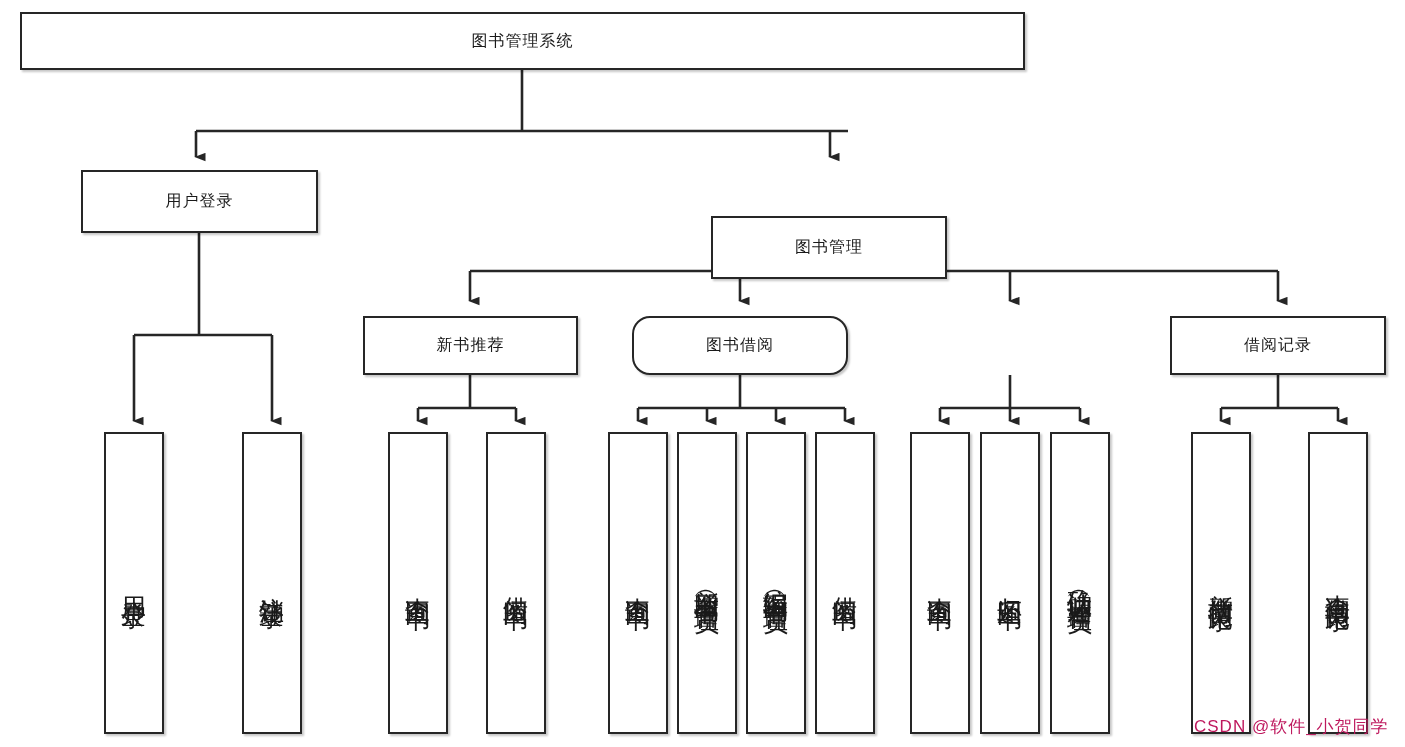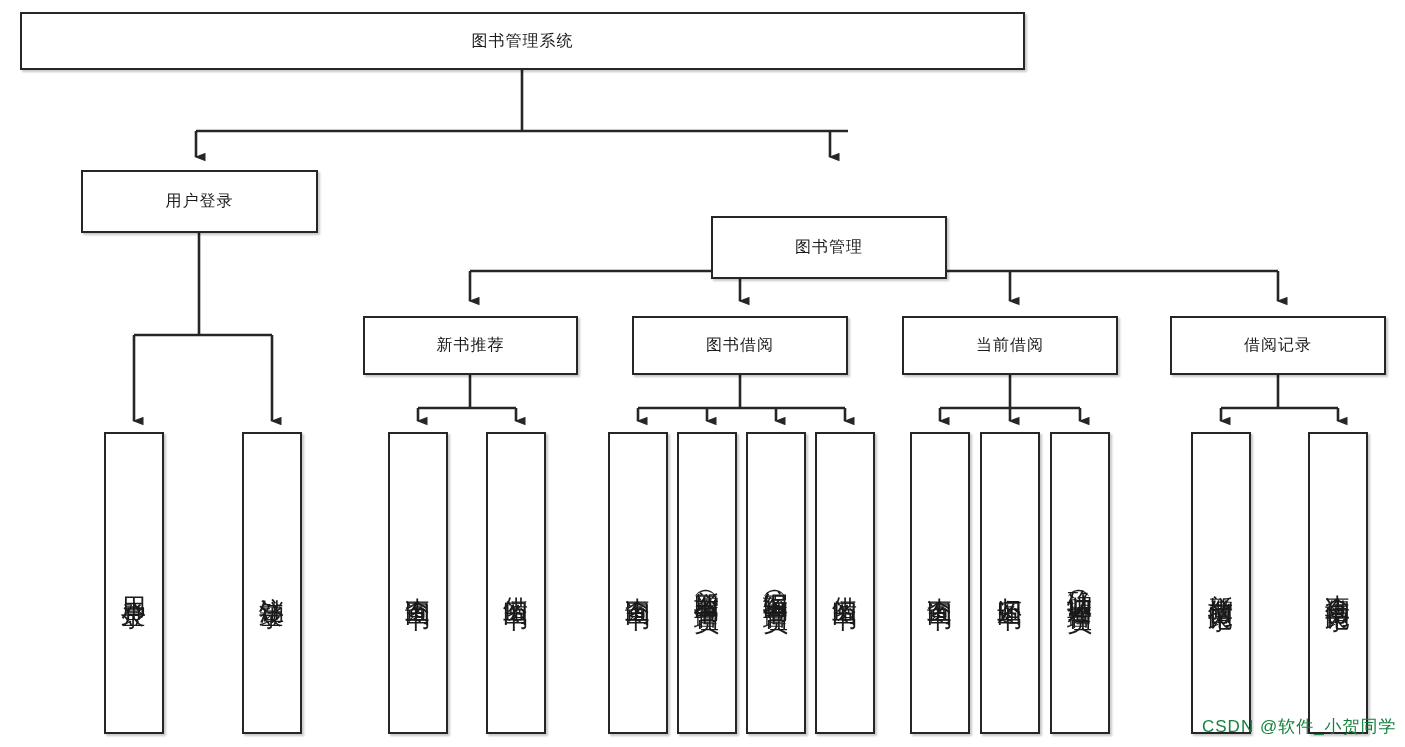--- a/index.html
+++ b/index.html
@@ -52,24 +52,23 @@
   }
   .node.vert .vlabel {
     writing-mode: vertical-rl;
     text-orientation: upright;
     display: block;
     text-align: center;
   }
   .watermark {
     position: absolute;
     font-size: 17px;
-    color: #15803d;
+    color: #be185d;
     letter-spacing: 1px;
     white-space: nowrap;
-    padding-left: 8px;
   }
 </style>
 </head>
 <body>
 
 <div id="canvas">
 
   <svg class="edges" viewBox="0 0 1405 747">
     <defs>
       <marker id="arrow" markerWidth="10" markerHeight="12" refX="4.2" refY="9.5" orient="auto" markerUnits="userSpaceOnUse">
@@ -127,25 +126,22 @@
   <div class="node horiz" style="left:81px; top:170px; width:237px; height:63px;">
     <span>用户登录</span>
   </div>
   <div class="node horiz" style="left:711px; top:170px; width:236px; height:63px;margin-top:46px;">
     <span>图书管理</span>
   </div>
 
   <div class="node horiz" style="left:363px; top:316px; width:215px; height:59px;">
     <span>新书推荐</span>
   </div>
-  <div class="node horiz" style="left:632px; top:316px; width:216px; height:59px;">
+  <div class="node horiz" style="left:632px; top:316px; width:216px; height:59px;border-radius:18px;">
     <span>图书借阅</span>
-  </div>
-  <div class="node horiz" style="left:902px; top:316px; width:216px; height:59px;">
-    <span>当前借阅</span>
   </div>
   <div class="node horiz" style="left:1170px; top:316px; width:216px; height:59px;">
     <span>借阅记录</span>
   </div>
 
   <div class="node vert" style="left:104px; top:432px; width:60px; height:302px;">
     <span class="vlabel">用户登录</span>
   </div>
   <div class="node vert" style="left:242px; top:432px; width:60px; height:302px;">
     <span class="vlabel">注销登录</span>

